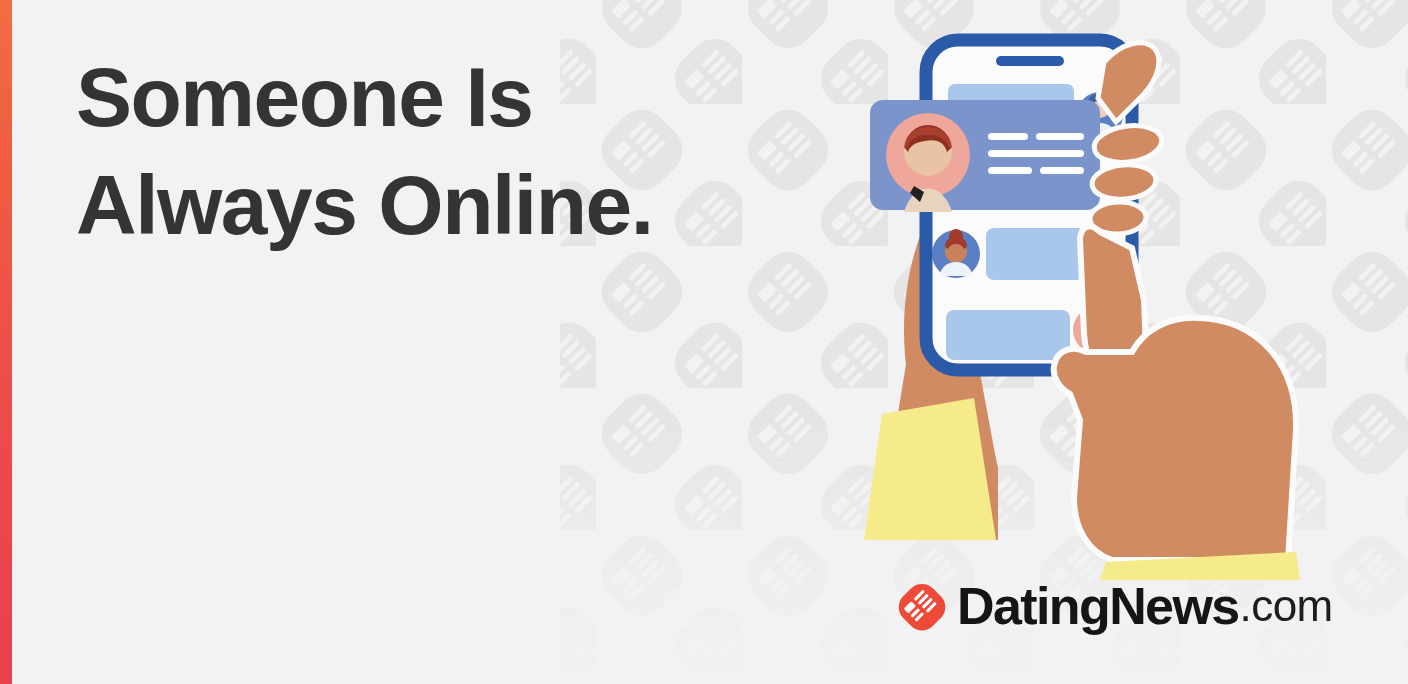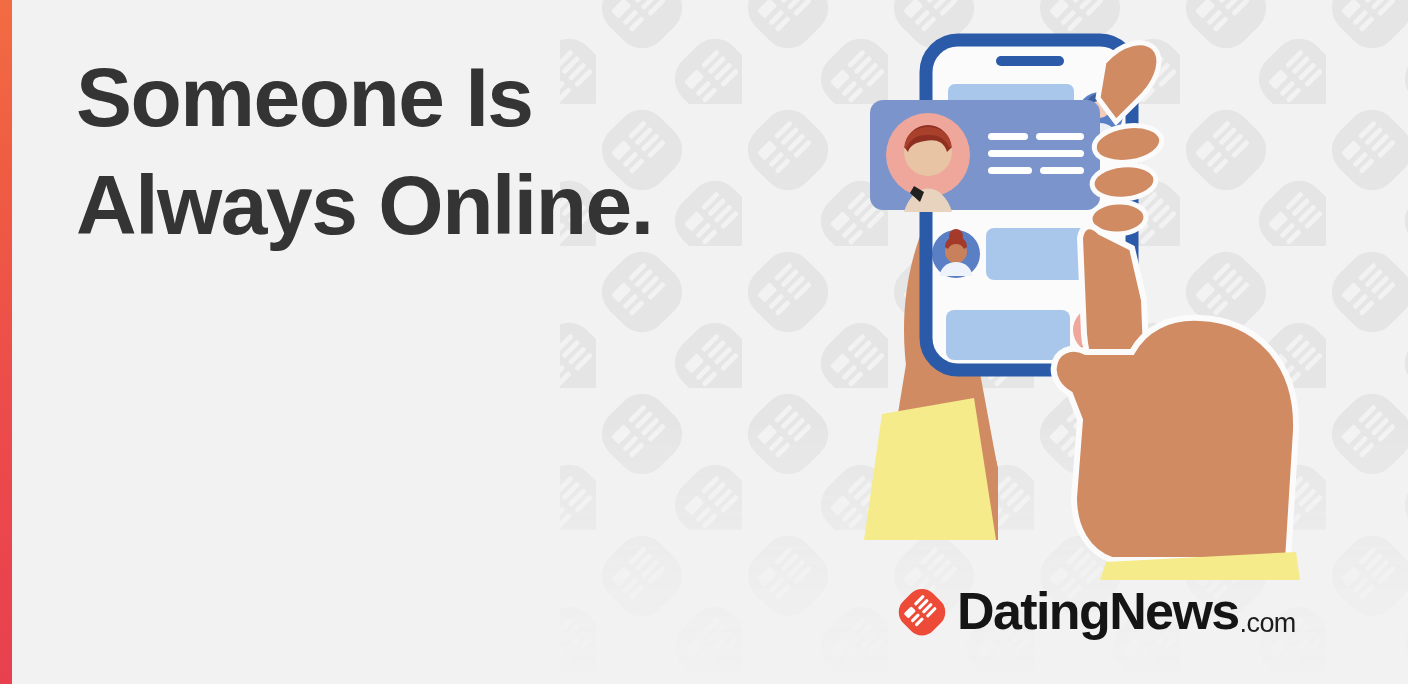--- a/index.html
+++ b/index.html
@@ -91,39 +91,39 @@
   }
   .illustration svg { display: block; width: 100%; height: 100%; }
 
   
   .logo {
     position: absolute;
     left: 893px;
     top: 575px;
     height: 62px;
     display: flex;
-    align-items: flex-end;
+    align-items: center;
     z-index: 5;
   }
   .logo-mark {
     width: 58px;
     height: 52px;
     margin-right: 6px;
     flex: 0 0 auto;
   }
   .logo-mark svg { display: block; width: 100%; height: 100%; }
   .logo-wordmark {
     font-size: 52px;
     font-weight: bold;
     letter-spacing: -1.6px;
     color: #151515;
     line-height: 1;
   }
   .logo-tld {
-    font-size: 27px;
+    font-size: 44px;
     font-weight: normal;
     letter-spacing: -0.6px;
     color: #1d1d1d;
     line-height: 1;
     margin-left: 1px;
   }
 </style>
 </head>
 <body>
 

